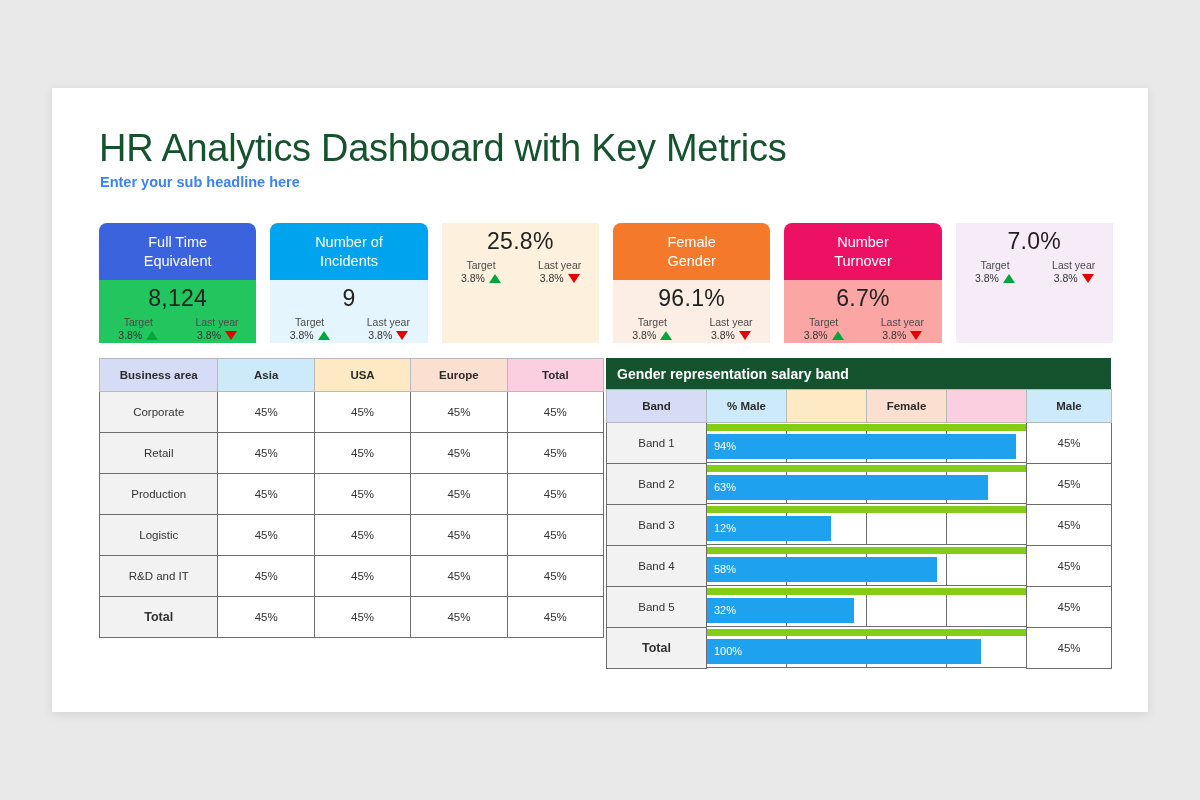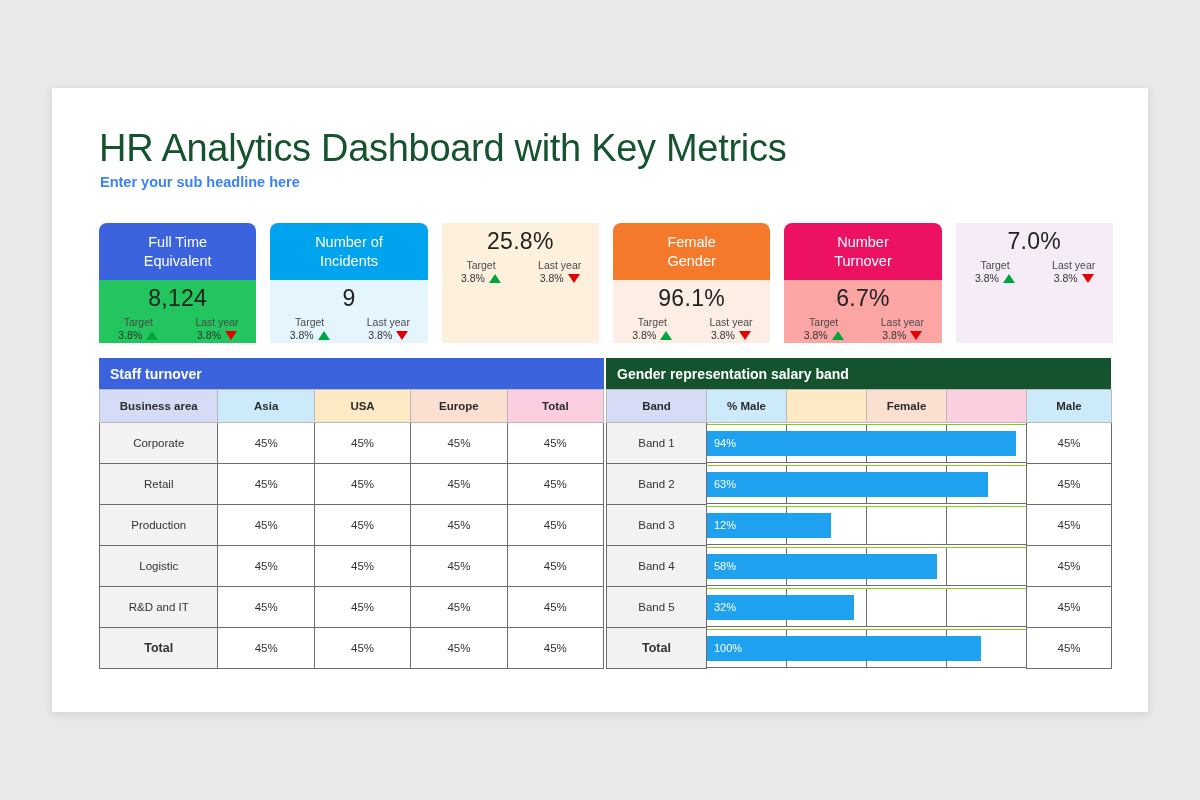--- a/index.html
+++ b/index.html
@@ -79,21 +79,21 @@
   .hdr-blue   { background: #cdeafb; }
   .hdr-yellow { background: #fdeac4; }
   .hdr-peach  { background: #fbdfd0; }
   .hdr-pink   { background: #fbcfe0; }
   .hdr-lav    { background: #d6dcf5; }
 
   
   .bar-cell { padding: 0; position: relative; border: none; }
   .bar-track {
     position: relative; width: 100%; height: 39px;
-    border-top: 1px solid #84cc16; border-bottom: 1px solid #6d6d6d;
+    border-top: 7px solid #84cc16; border-bottom: 1px solid #6d6d6d;
     display: flex; align-items: center;
   }
   .bar-grid { position: absolute; inset: 0; display: flex; pointer-events: none; }
   .bar-grid span { flex: 1; border-right: 1px solid #6d6d6d; }
   .bar-grid span:last-child { border-right: none; }
   .bar-fill {
     position: relative; height: 25px; background: #1ea2f0;
     display: flex; align-items: center; z-index: 1;
   }
   .bar-txt { color: #fff; font-size: 11px; padding-left: 7px; white-space: nowrap; }
@@ -242,21 +242,20 @@
                 <span class="tri tri-down"></span>
               </div>
             </div>
           </div>
         </div>
       </div>
     </div>
 
   <div id="tables">
     <div class="tbl-wrap">
-      <div class="tbl-title" id="left-title" style="background: rgb(58, 99, 221);">Staff turnover</div>
       <table>
         <thead>
             <tr id="left-head">
               <th class="hdr-area" style="width: 118px;">Business area</th>
               <th class="hdr-blue" style="width: 96px;">Asia</th>
               <th class="hdr-yellow" style="width: 96px;">USA</th>
               <th class="hdr-peach" style="width: 96px;">Europe</th>
               <th class="hdr-pink" style="width: 96px;">Total</th>
             </tr>
           </thead>

